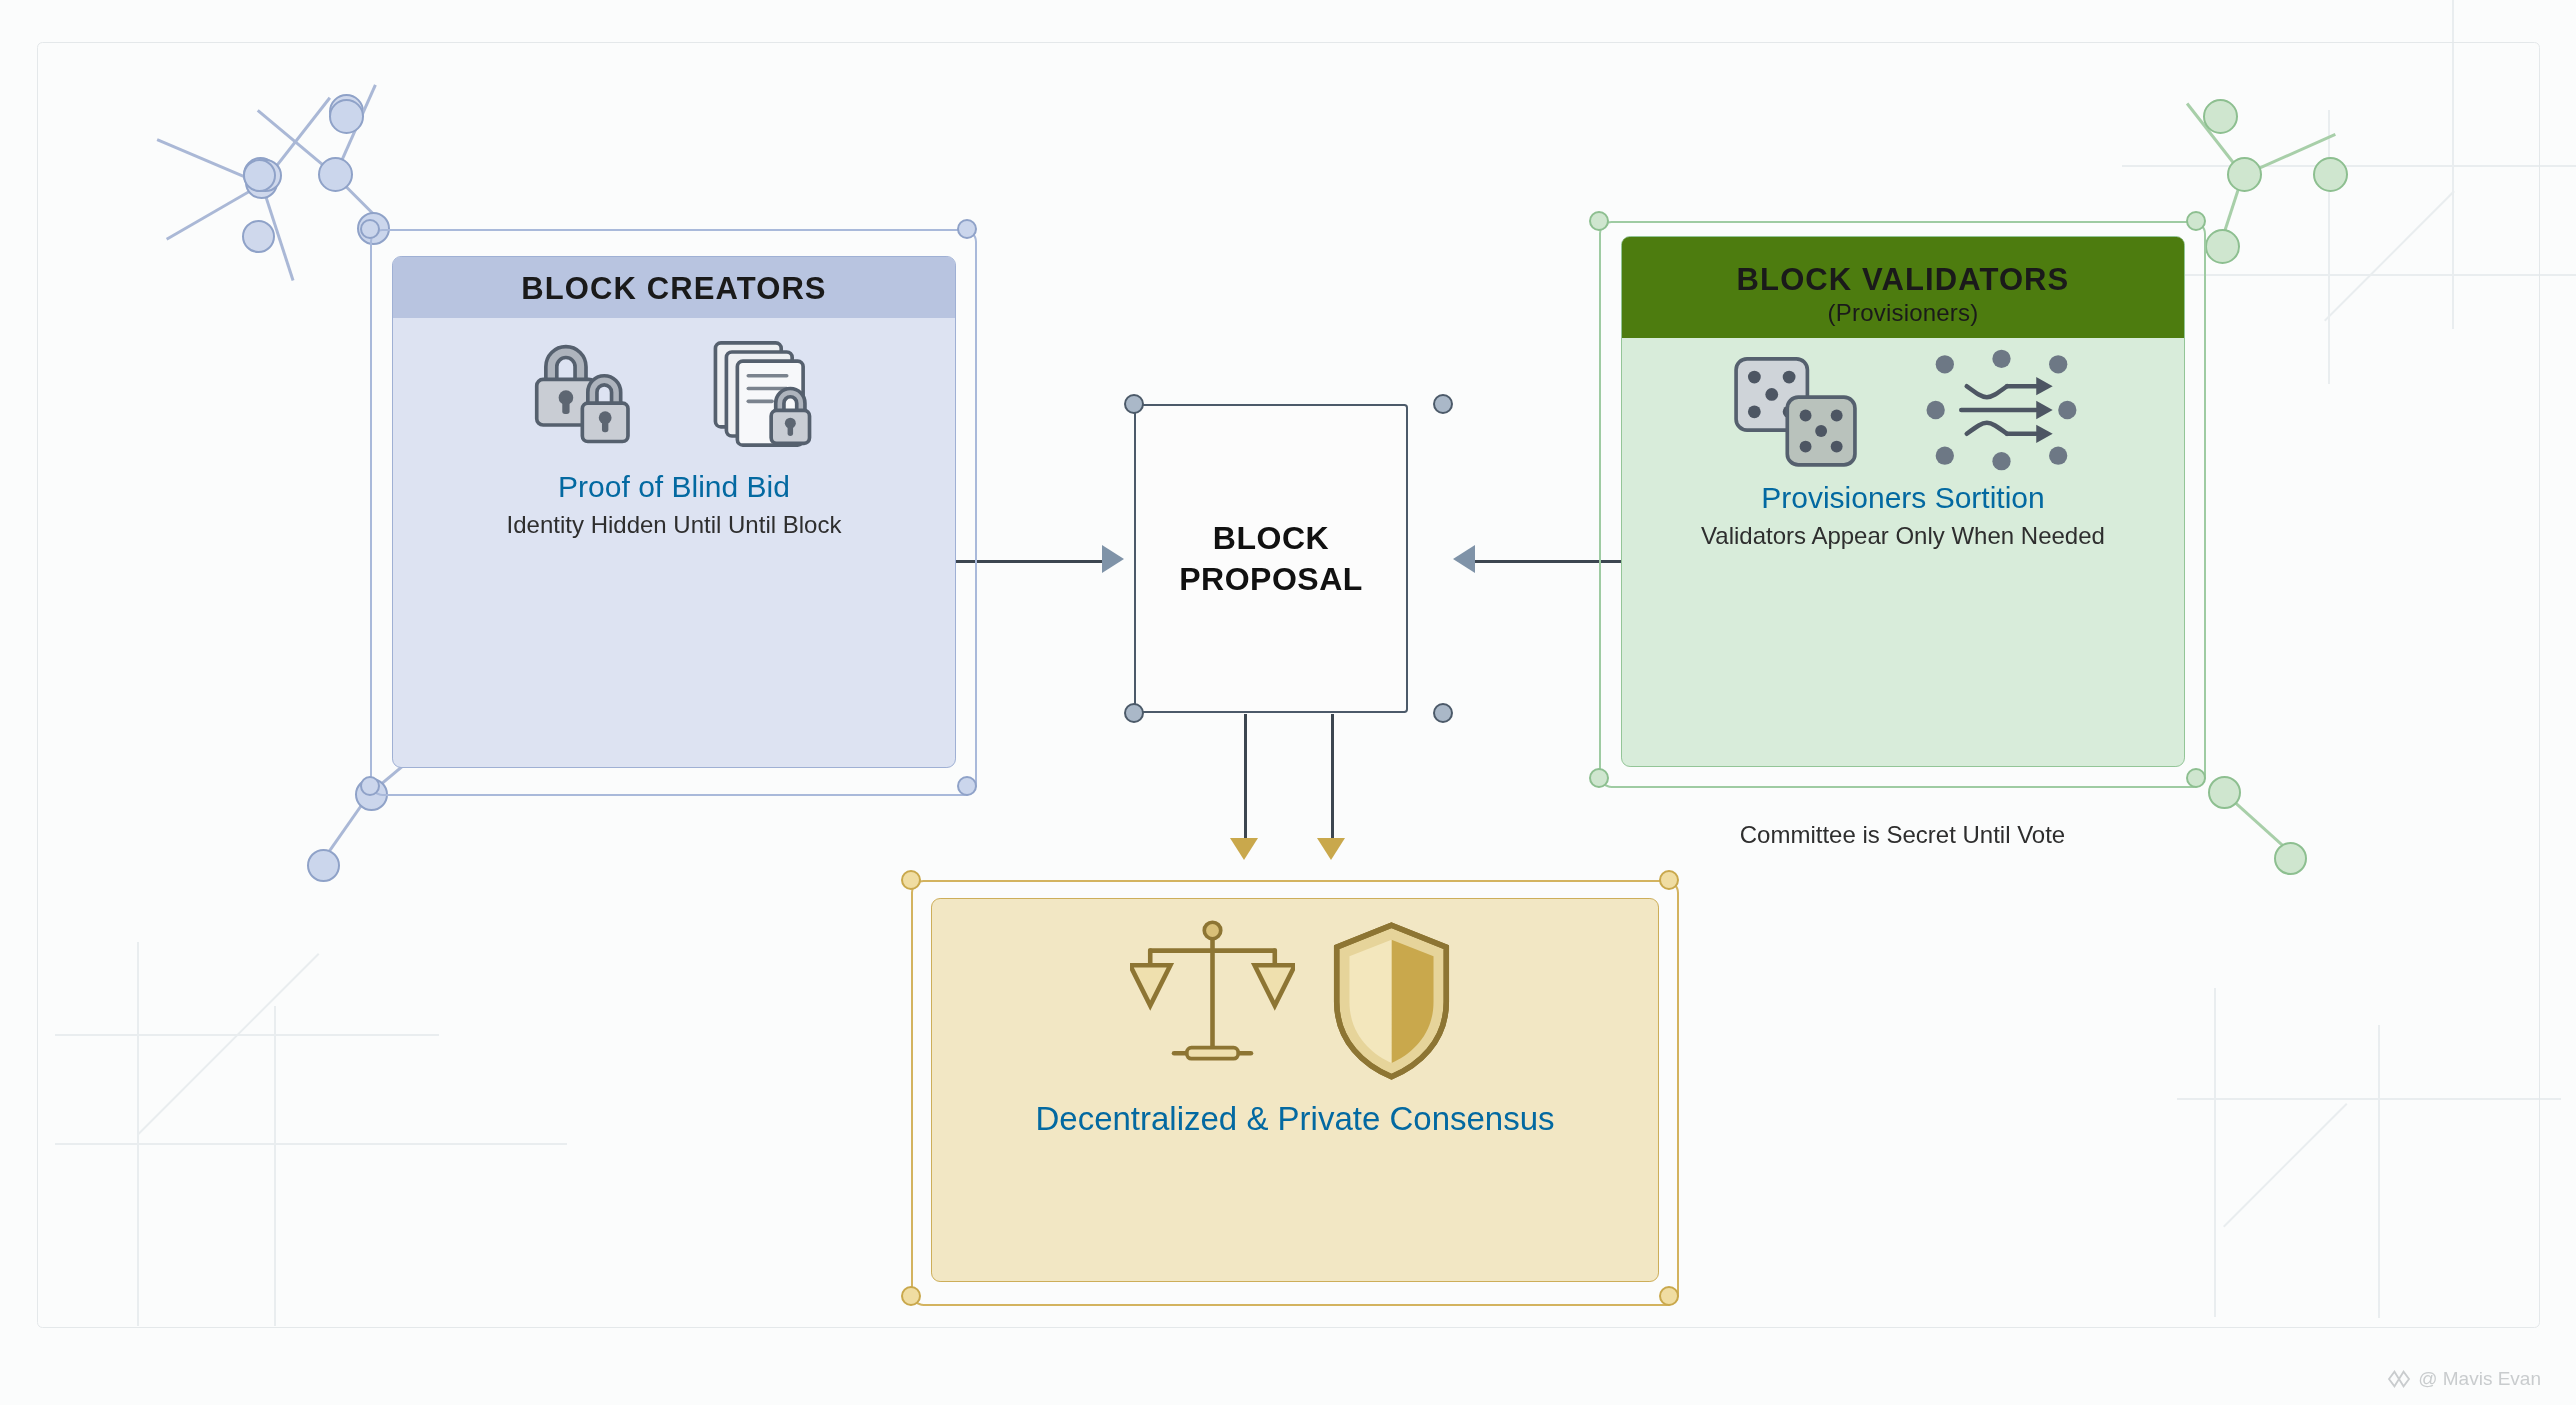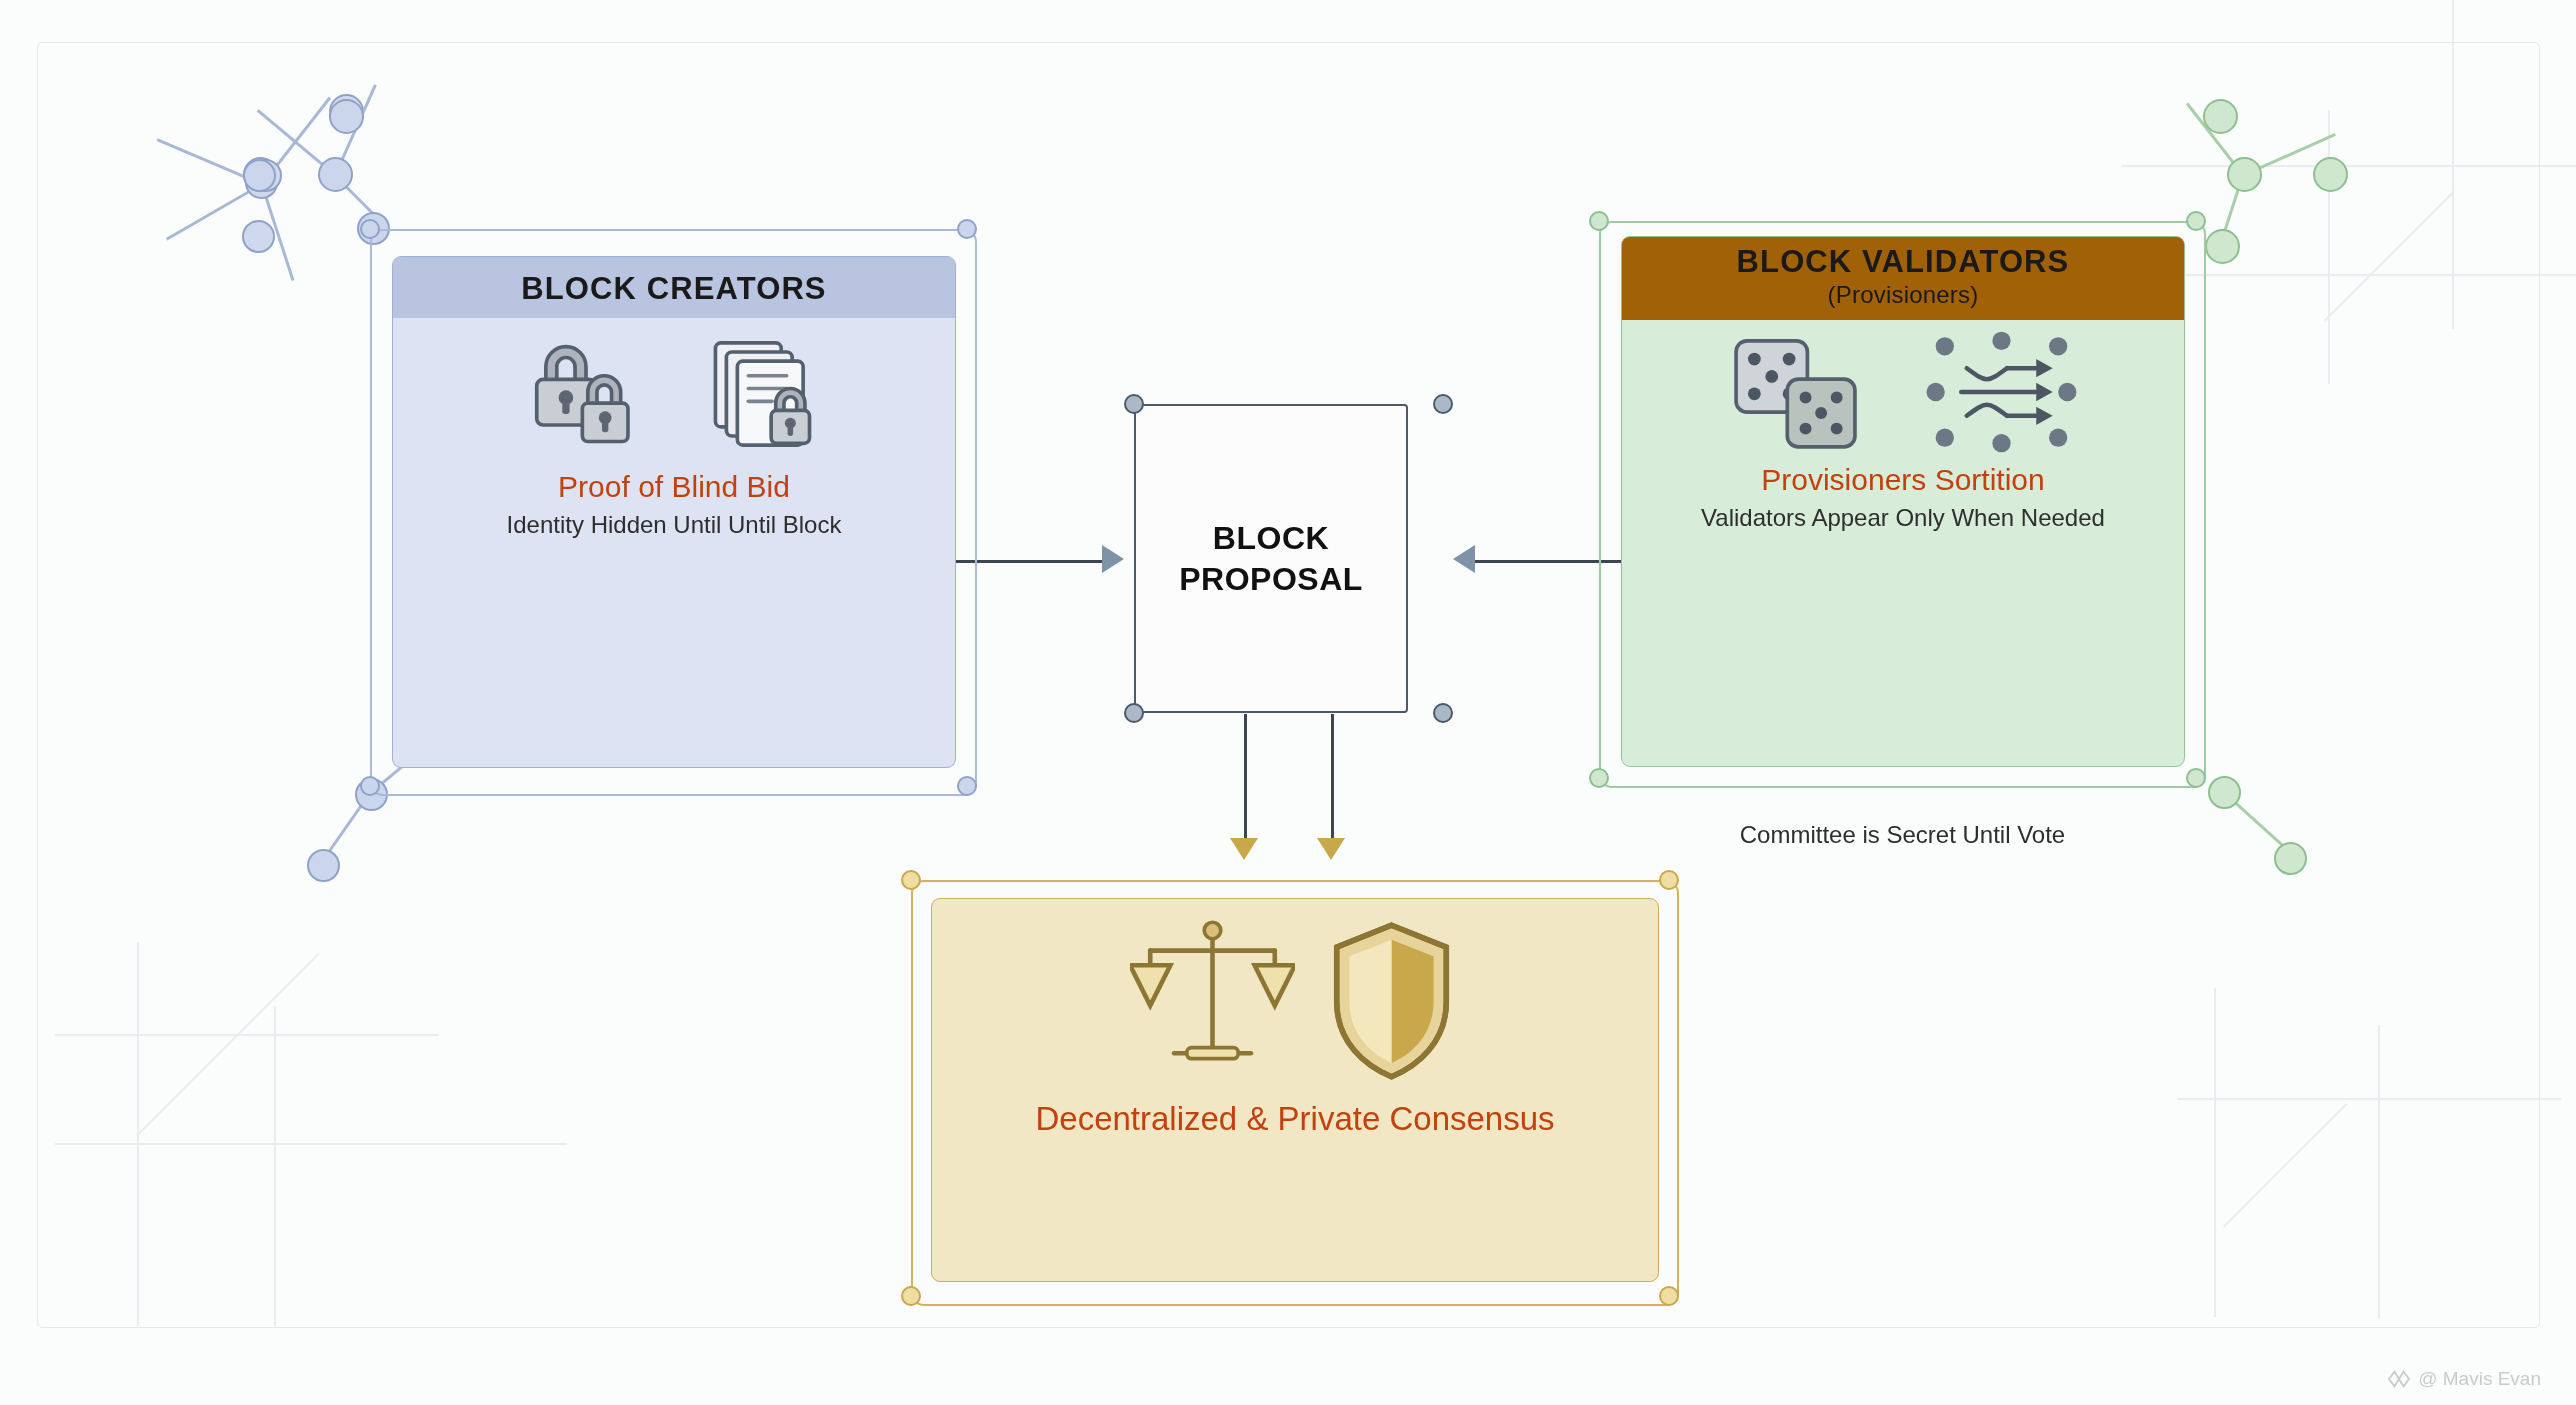--- a/index.html
+++ b/index.html
@@ -107,21 +107,21 @@
   }
   .icon-row {
     display: flex;
     justify-content: center;
     align-items: center;
     gap: 40px;
     height: 137px;
   }
   .cap1 {
     font-size: 30px;
-    color: #c2410c;
+    color: #0369a1;
     line-height: 38px;
     margin-top: 3.7px;
   }
   .cap2 {
     font-size: 25.6px;
     color: #2a2a2a;
     line-height: 33px;
   }
   .cap3 {
     font-size: 24px;
@@ -384,21 +384,21 @@
     </div>
   </div>
 
   <div class="panel-outline" style="left:1599px; top:221px; width:607px; height:567px; border:2.7px solid #9ecba2;"></div>
   <div class="handle" style="left:1589px; top:211px; background:#cfe6cf; border:2.7px solid #8dbf90;"></div>
   <div class="handle" style="left:2186px; top:211px; background:#cfe6cf; border:2.7px solid #8dbf90;"></div>
   <div class="handle" style="left:1589px; top:768px; background:#cfe6cf; border:2.7px solid #8dbf90;"></div>
   <div class="handle" style="left:2186px; top:768px; background:#cfe6cf; border:2.7px solid #8dbf90;"></div>
 
   <div class="panel" style="left:1621px; top:236px; width:564px; height:531px; background:#d8ecda; border:1.8px solid #93c597;">
-    <div class="panel-head" style="background:#a16207; padding-top:6px;">
+    <div class="panel-head" style="background:#4d7c0f; padding-top:24px;">
       <span class="panel-title">BLOCK VALIDATORS</span>
       <span class="panel-subtitle">(Provisioners)</span>
     </div>
     <div class="panel-body">
       <div class="icon-row" style="height:128px;">
 
         <span>
           <svg width="156" height="128" viewBox="0 0 170 140">
             <g stroke="#55606e" stroke-width="4">
               <rect x="14" y="14" width="78" height="78" rx="12" fill="#cfd4d9"></rect>

